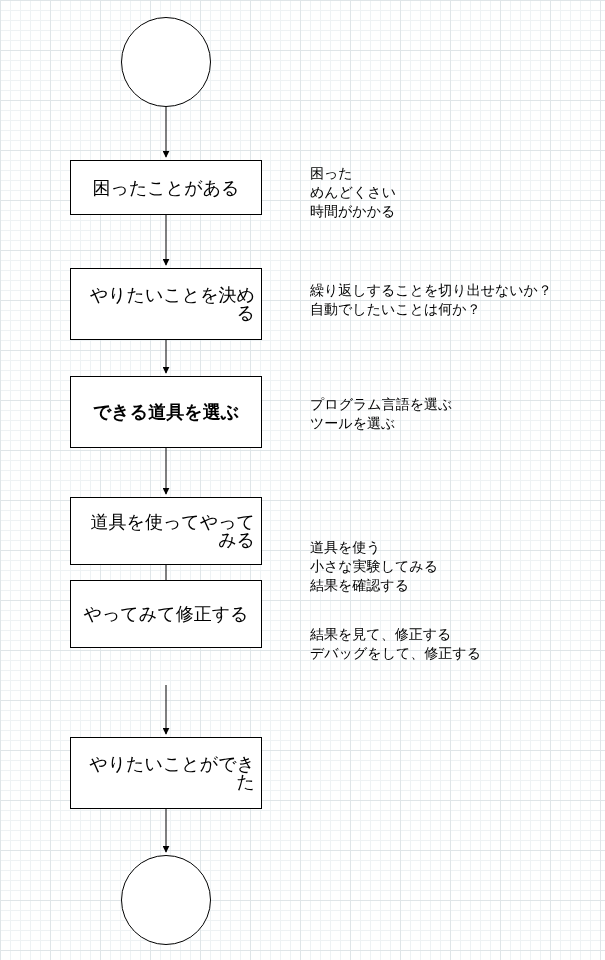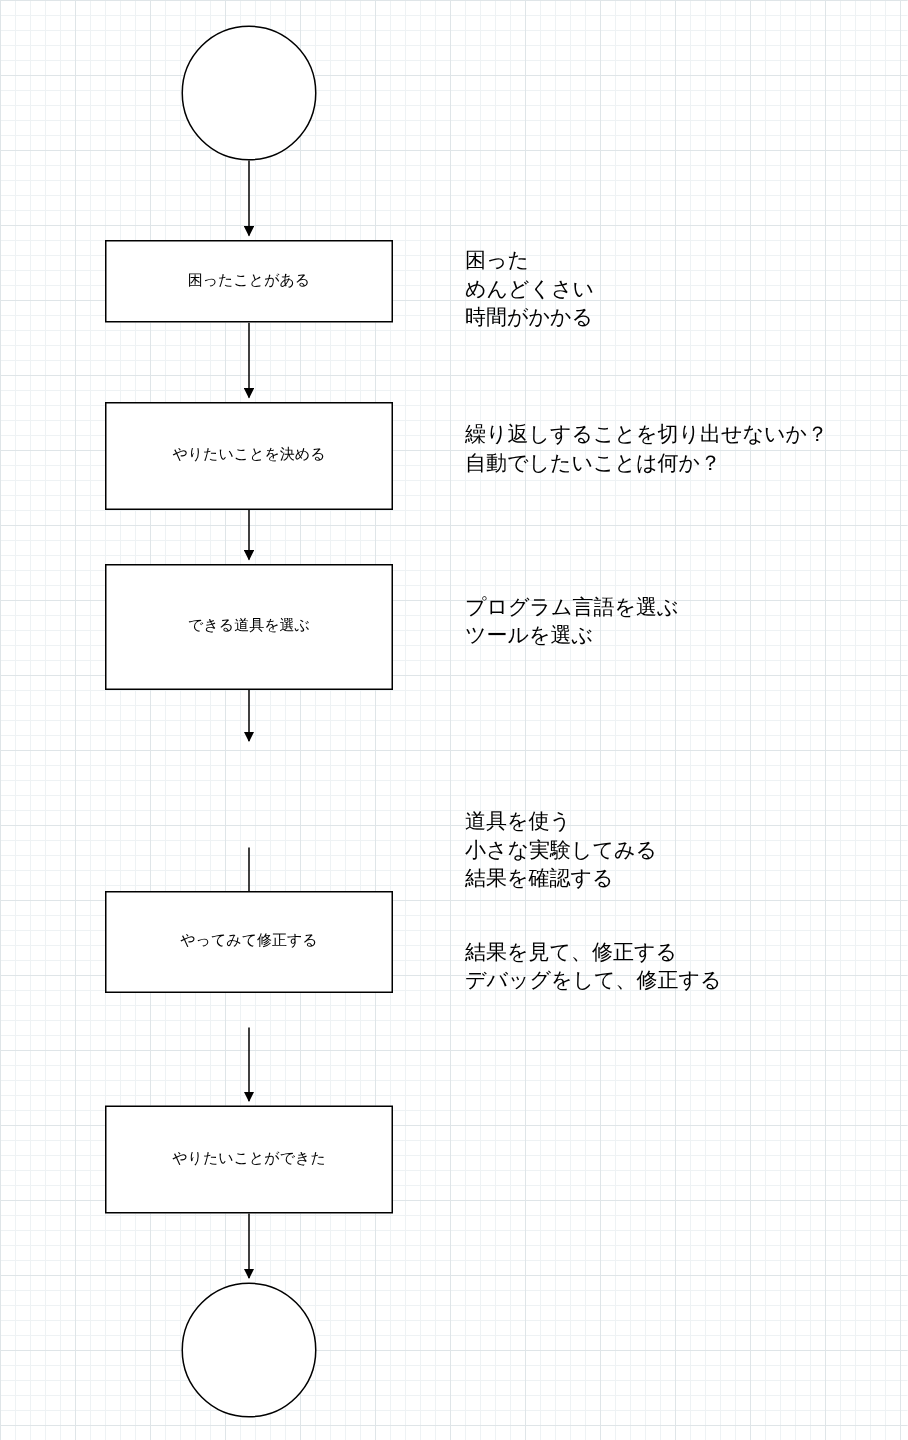--- a/index.html
+++ b/index.html
@@ -44,22 +44,22 @@
   .flow-box {
     position: absolute;
     left: 70px;
     width: 192px;
     border: 1px solid #000;
     background: #fff;
     box-sizing: border-box;
     display: flex;
     align-items: center;
     justify-content: center;
-    text-align: left;
-    font-size: 10px;
+    text-align: right;
+    font-size: 18px;
     line-height: 18px;
     padding: 2px 6px;
   }
   .side-note {
     position: absolute;
     left: 310px;
     width: 270px;
     font-size: 14px;
     line-height: 19px;
     white-space: pre-line;
@@ -89,26 +89,29 @@
   <div class="node-circle" style="left:121px; top:17px;"></div>
 
   <div class="flow-box" style="top:160px; height:55px;">
     <span>困ったことがある</span>
   </div>
 
   <div class="flow-box" style="top:268px; height:72px;">
     <span>やりたいことを決める</span>
   </div>
 
-  <div class="flow-box" style="top:376px; height:84px;">
+  <div class="flow-box" style="top:376px; height:72px;font-weight:bold;">
     <span>できる道具を選ぶ</span>
   </div>
 
+  <div class="flow-box" style="top:497px; height:68px;">
+    <span>道具を使ってやってみる</span>
+  </div>
 
-  <div class="flow-box" style="top:594px; height:68px;">
+  <div class="flow-box" style="top:580px; height:68px;">
     <span>やってみて修正する</span>
   </div>
 
   <div class="flow-box" style="top:737px; height:72px;">
     <span>やりたいことができた</span>
   </div>
 
   <div class="side-note" style="top:164px;">困った
 めんどくさい
 時間がかかる</div>

